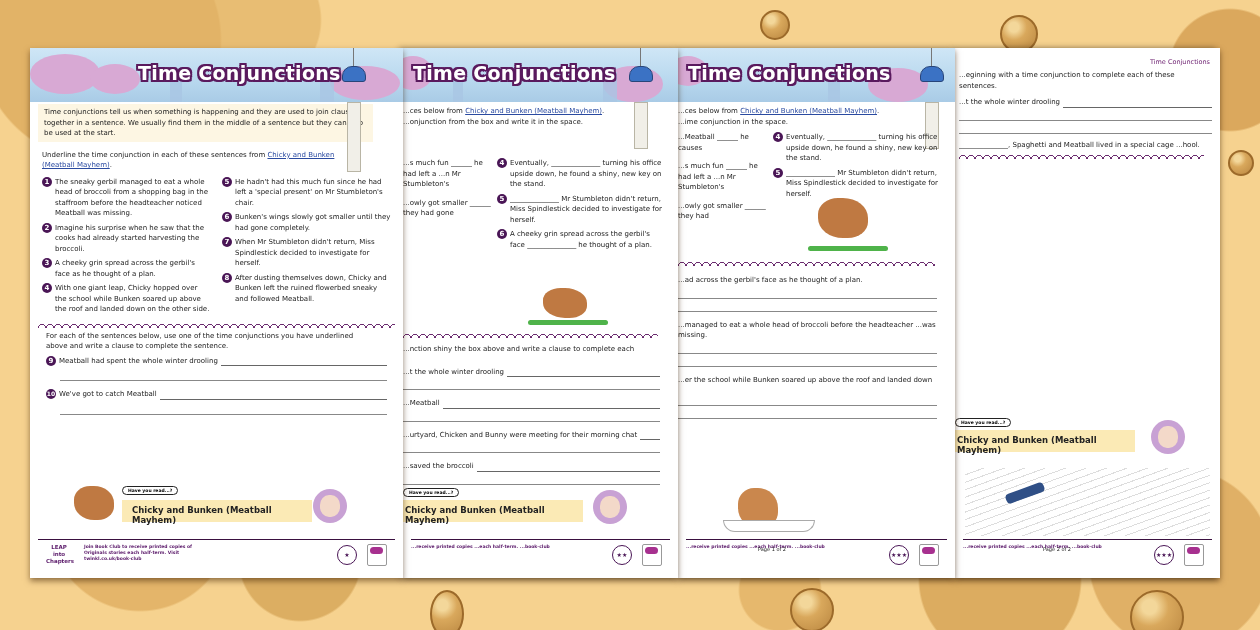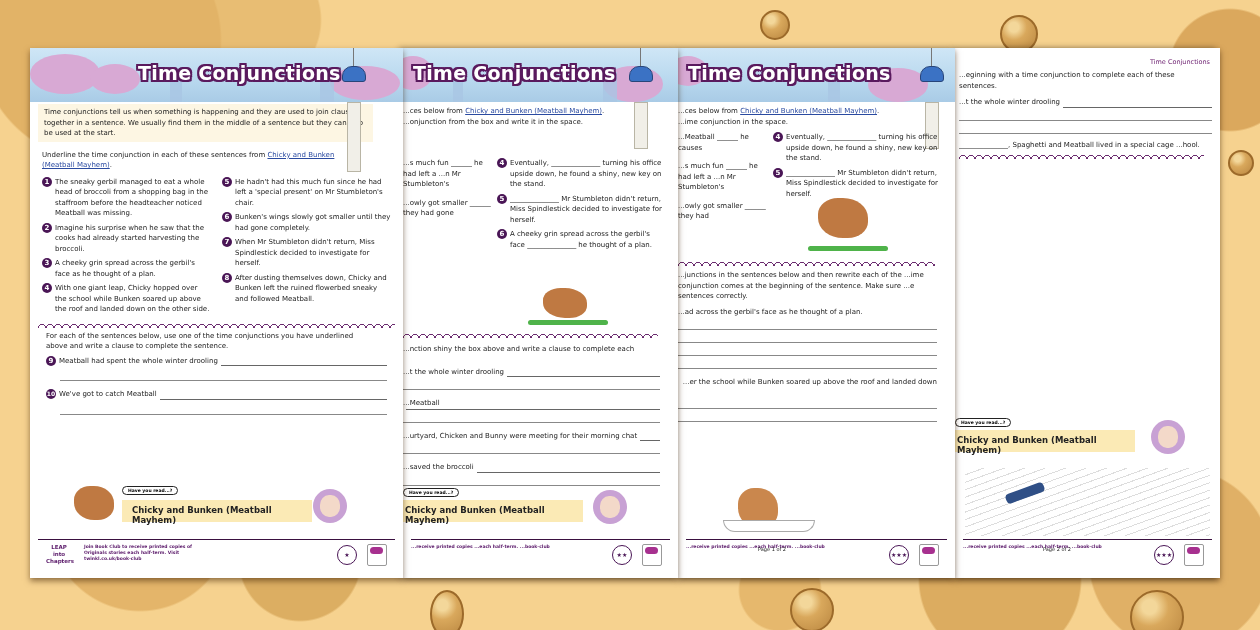--- a/index.html
+++ b/index.html
@@ -129,27 +129,27 @@
       </div>
     <div class="item">
         <span class="num">5</span>
         <span class="t">______________ Mr Stumbleton didn't return, Miss Spindlestick decided to investigate for herself.</span>
       </div>
   </div>
   <div class="critter" style="left:140px;top:150px;width:50px;height:40px;"></div>
   <div class="grass" style="left:130px;top:198px;width:80px;"></div>
   <div class="wavy" style="position:absolute;left:0;right:20px;top:212px;margin:0;"></div>
   <div style="position:absolute;left:0;top:222px;right:18px;">
-    <div class="txt">...junctions in the sentences below and then rewrite each of the ...ime conjunction comes at the beginning of the sentence. Make sure ...e sentences correctly.</div>
     <div class="txt" style="margin-top:5px;">...ad across the gerbil's face as he thought of a plan.</div>
     <div class="line"></div>
     <div class="line"></div>
-    <div class="line"></div>
-    <div class="line"></div>
-    <div class="txt" style="margin-top:8px;text-align:right;">...er the school while Bunken soared up above the roof and landed down</div>
+    <div class="txt" style="margin-top:8px;">...managed to eat a whole head of broccoli before the headteacher ...was missing.</div>
+    <div class="line"></div>
+    <div class="line"></div>
+    <div class="txt" style="margin-top:8px;">...er the school while Bunken soared up above the roof and landed down</div>
     <div class="line" style="height:20px;"></div>
     <div class="line"></div>
   </div>
   <div class="critter" style="left:60px;top:440px;width:40px;height:40px;background:#c47a3a;"></div>
   <div style="position:absolute;left:45px;top:472px;width:90px;height:10px;border:1px solid #aaa;border-radius:0 0 30px 30px;background:#fff;"></div>
   <div class="footer">
     <div class="f-small" style="left:0;">...receive printed copies ...each half-term. ...book-club</div>
     <div class="pageno" style="left:72px;">Page 1 of 2</div>
     <div class="stars">★★★</div>
     <div class="badge"></div>
@@ -192,21 +192,21 @@
   <div class="critter" style="left:140px;top:240px;width:44px;height:30px;"></div>
   <div class="grass" style="left:125px;top:272px;width:80px;"></div>
   <div class="wavy" style="position:absolute;left:0;right:20px;top:284px;margin:0;"></div>
   <div style="position:absolute;left:0;top:296px;right:18px;">
     <div class="txt">...nction shiny the box above and write a clause to complete each</div>
     <div class="txt" style="margin-top:12px;display:flex;">
         <span>...t the whole winter drooling</span>
         <span style="flex:1;border-bottom:1px solid #666;margin-left:3px;"></span>
       </div>
     <div class="line"></div>
-    <div class="txt" style="margin-top:8px;display:flex;flex-direction:column;">
+    <div class="txt" style="margin-top:8px;display:flex;">
         <span>...Meatball</span>
         <span style="flex:1;border-bottom:1px solid #666;margin-left:3px;"></span>
       </div>
     <div class="line"></div>
     <div class="txt" style="margin-top:8px;display:flex;">
         <span>...urtyard, Chicken and Bunny were meeting for their morning chat</span>
         <span style="flex:1;border-bottom:1px solid #666;margin-left:3px;"></span>
       </div>
     <div class="line"></div>
     <div class="txt" style="margin-top:8px;display:flex;">

